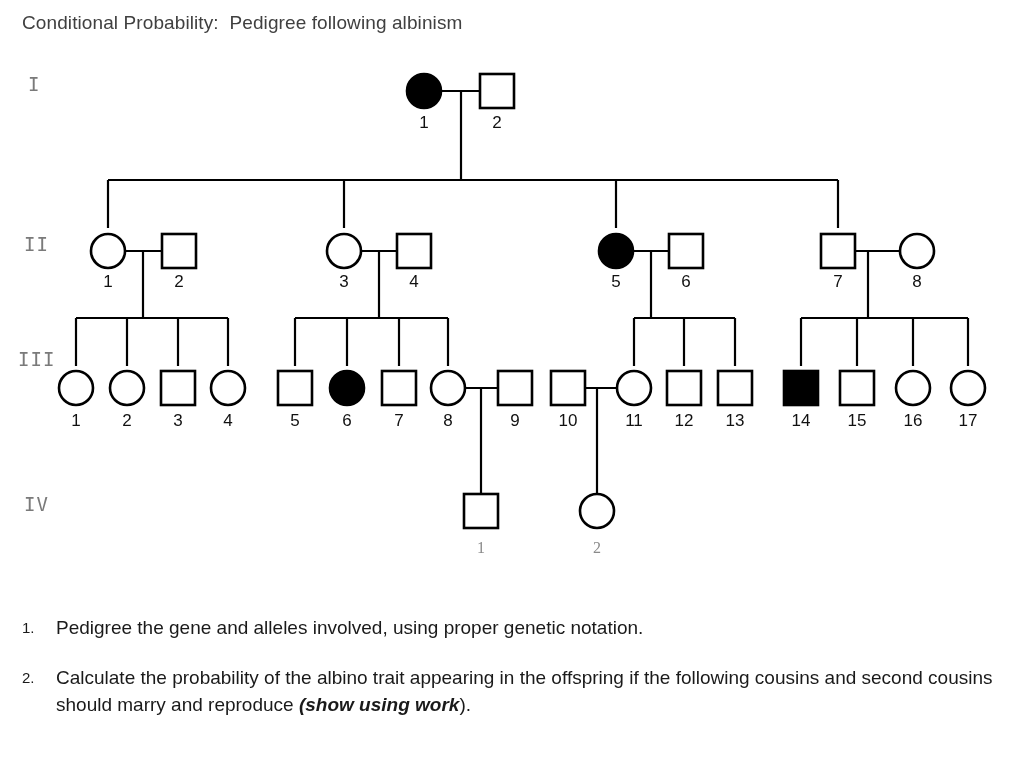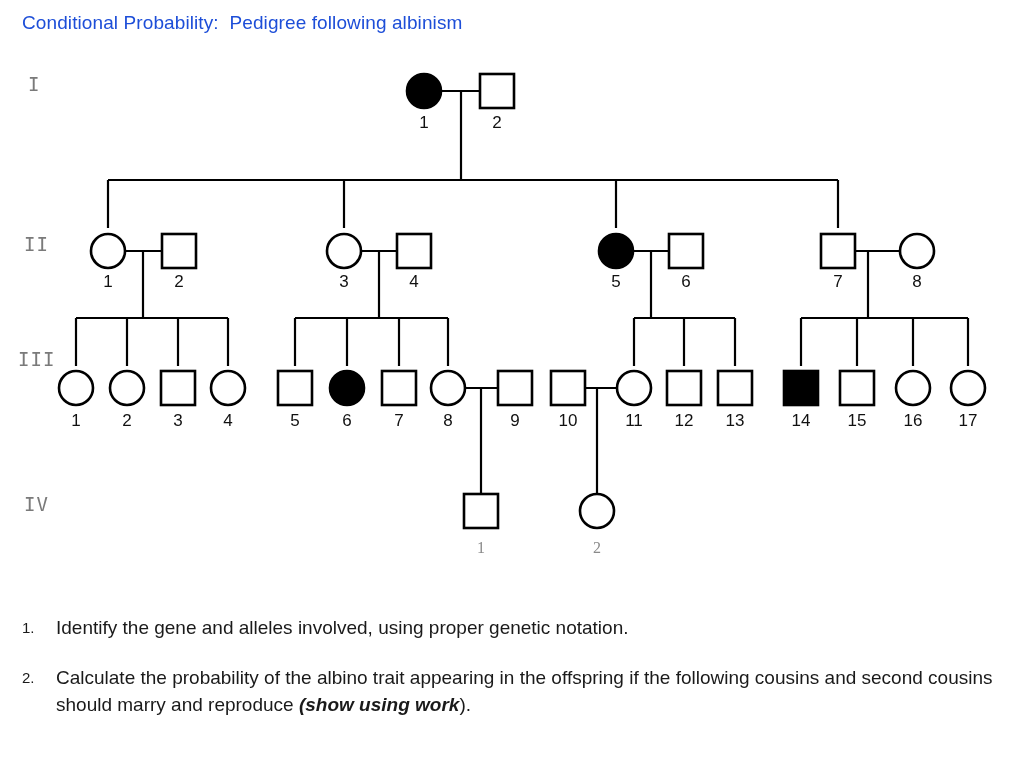--- a/index.html
+++ b/index.html
@@ -3,21 +3,21 @@
 <meta charset="utf-8">
 <style>
   html,body{margin:0;padding:0;}
   body{
     width:1024px;height:760px;background:#ffffff;
     font-family:"Liberation Sans",sans-serif;color:#111111;
     position:relative;overflow:hidden;
   }
   #title{
     position:absolute;left:22px;top:12px;
-    font-size:19px;color:#1d4ed8;letter-spacing:.1px;white-space:pre;
+    font-size:19px;color:#404040;letter-spacing:.1px;white-space:pre;
   }
   #pedigree{position:absolute;left:0;top:46px;width:1024px;height:540px;}
   .gen-label{
     font-family:"DejaVu Sans Mono","Liberation Mono",monospace;
     font-size:19px;fill:#7a7a7a;letter-spacing:1px;
   }
   .ind-label{
     font-family:"Liberation Sans",sans-serif;
     font-size:17px;fill:#111111;text-anchor:middle;
   }
@@ -151,19 +151,19 @@
       <text x="28" y="45" class="gen-label">I</text>
       <text x="24" y="205" class="gen-label">II</text>
       <text x="18" y="320" class="gen-label">III</text>
       <text x="24" y="465" class="gen-label">IV</text>
     </g>
 </svg>
 
 <div id="questions">
     <div class="q">
       <div class="q-num">1.</div>
-      <div class="q-text">Identify the gene and alleles involved, using proper genetic notation.</div>
+      <div class="q-text">Pedigree the gene and alleles involved, using proper genetic notation.</div>
     </div>
     <div class="q">
       <div class="q-num">2.</div>
       <div class="q-text">Calculate the probability of the albino trait appearing in the offspring if the following cousins and second cousins should marry and reproduce <b>(show using work</b>).</div>
     </div>
   </div>
 
 </body></html>

